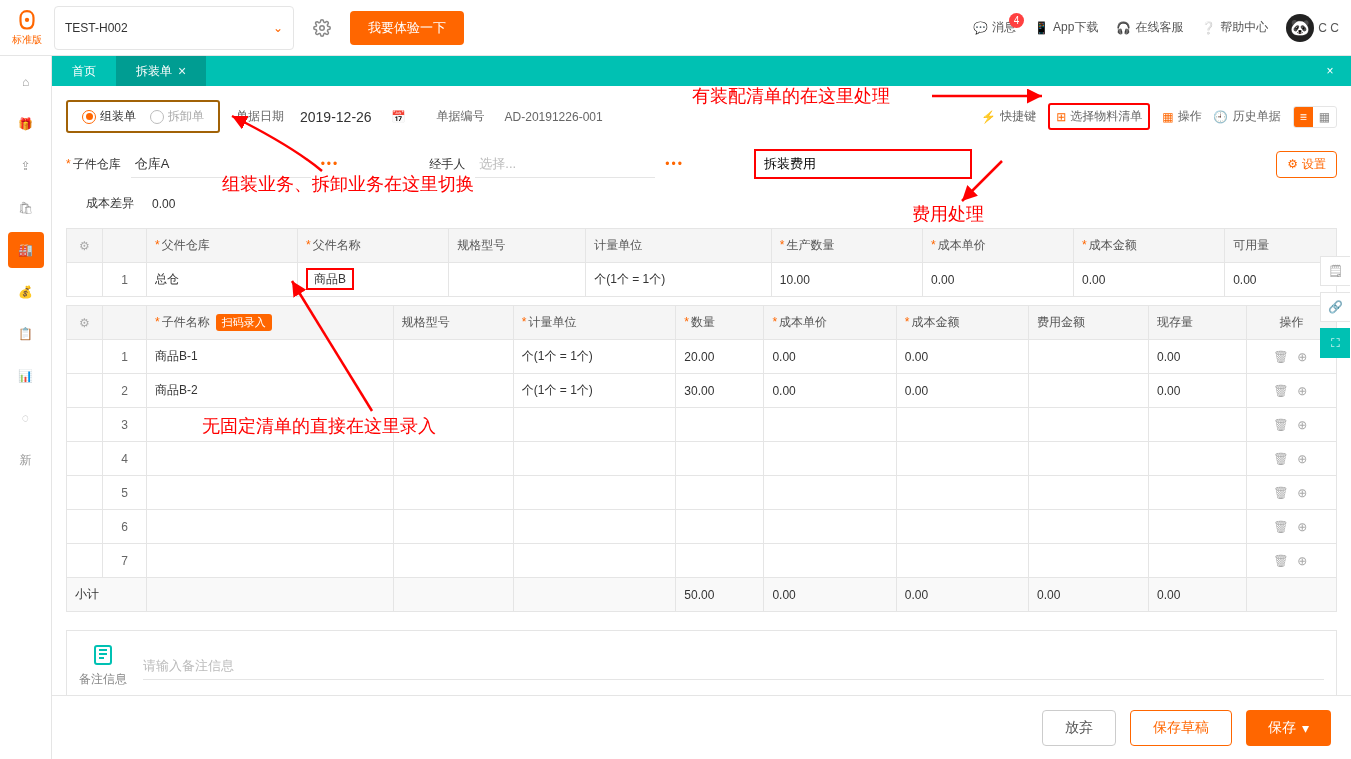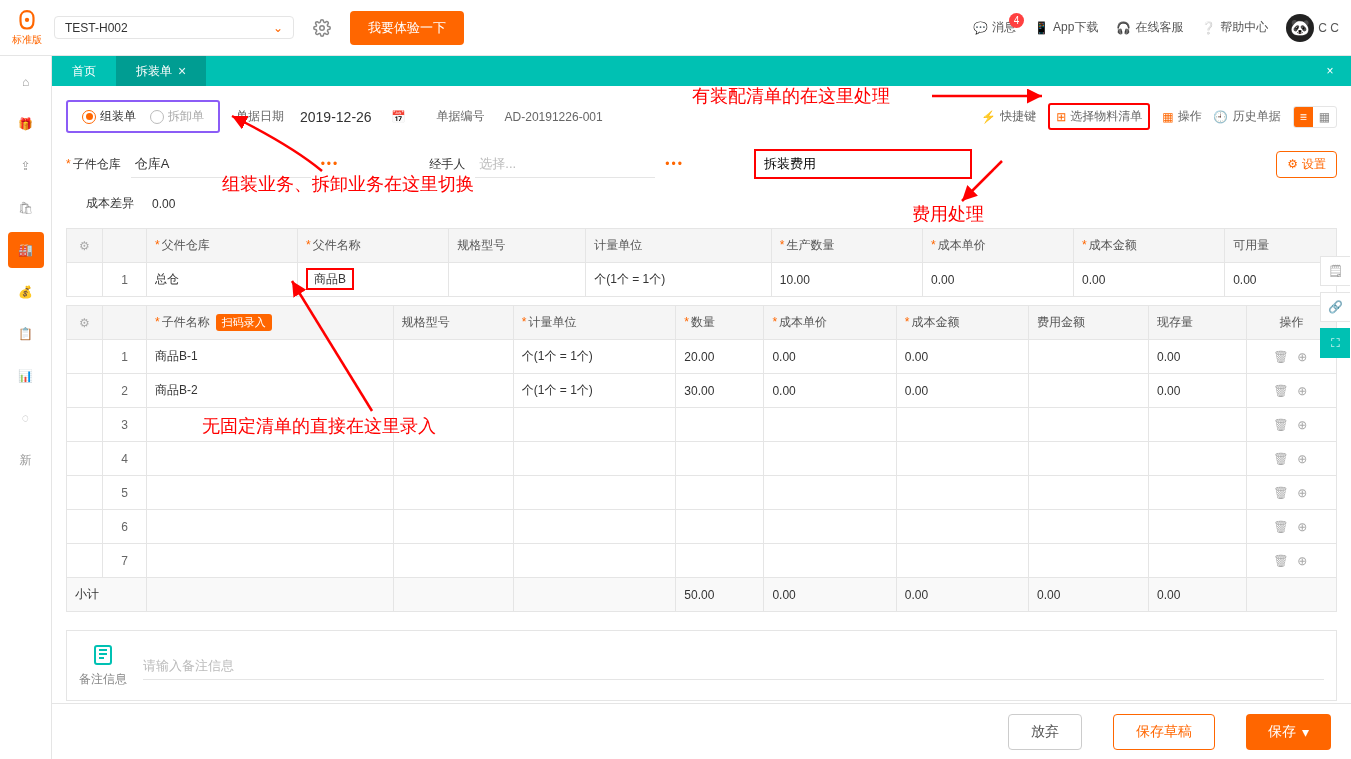--- a/index.html
+++ b/index.html
@@ -12,21 +12,21 @@
     --header-bg: #f5f5f5;
   }
   * { box-sizing: border-box; margin: 0; padding: 0; font-family: "Microsoft YaHei", Arial, sans-serif; }
   body { font-size: 12px; color: var(--text); background: #fff; width: 1351px; height: 759px; overflow: hidden; position: relative; }
 
   
   .top-hdr { height: 56px; display: flex; align-items: center; padding: 0 12px; border-bottom: 1px solid var(--border); }
   .logo-wrap { display: flex; flex-direction: column; align-items: center; margin-right: 12px; }
   .logo-wrap svg { width: 26px; height: 26px; }
   .logo-txt { font-size: 10px; color: var(--orange); margin-top: -2px; }
-  .comp-sel { width: 240px; height: 23px; border: 1px solid var(--border); border-radius: 4px; display: flex; align-items: center; padding: 0 10px; justify-content: space-between; color: #333; }
+  .comp-sel { width: 240px; height: 44px; border: 1px solid var(--border); border-radius: 4px; display: flex; align-items: center; padding: 0 10px; justify-content: space-between; color: #333; }
   .comp-sel .chev { color: var(--orange); }
   .gear-btn { width: 32px; height: 32px; display: flex; align-items: center; justify-content: center; margin: 0 12px; color: #888; cursor: pointer; }
   .cta-btn { background: var(--orange); color: #fff; border: none; border-radius: 4px; height: 34px; padding: 0 18px; font-size: 13px; cursor: pointer; }
   .top-right { margin-left: auto; display: flex; align-items: center; gap: 18px; color: #555; }
   .tr-item { display: flex; align-items: center; gap: 4px; cursor: pointer; position: relative; }
   .badge { position: absolute; top: -6px; right: -8px; background: #ff4040; color: #fff; border-radius: 50%; width: 15px; height: 15px; font-size: 10px; display: flex; align-items: center; justify-content: center; }
   .avatar { width: 28px; height: 28px; border-radius: 50%; background: #222; display: flex; align-items: center; justify-content: center; font-size: 16px; }
 
   
   .layout { display: flex; height: calc(100% - 56px); }
@@ -40,21 +40,21 @@
   .tabs { height: 30px; background: var(--teal); display:flex; align-items:center; color:#fff; }
   .tab { padding: 0 20px; height: 100%; display: flex; align-items:center; gap:6px; cursor:pointer; }
   .tab.active { background: #009d92; }
   .tab .close { font-size:14px; opacity:.9; }
   .tabs .closeall { margin-left:auto; width:42px; display:flex; align-items:center; justify-content:center; cursor:pointer; }
 
   
   .content { flex:1; padding: 14px 14px 0 14px; overflow:auto; position: relative; }
 
   .toolbar { display:flex; align-items:center; gap:16px; margin-bottom:16px; }
-  .radio-grp { display:flex; align-items:center; gap:14px; border:2px solid #8b5cf6; padding:6px 14px; border-radius:3px; }
+  .radio-grp { display:flex; align-items:center; gap:14px; border:2px solid #a16207; padding:6px 14px; border-radius:3px; }
   .radio { display:flex; align-items:center; gap:4px; cursor:pointer; }
   .radio .dot { width:14px; height:14px; border-radius:50%; border:1px solid var(--orange); display:flex; align-items:center; justify-content:center; }
   .radio.checked .dot::after { content:""; width:7px; height:7px; border-radius:50%; background:var(--orange); }
   .radio.unchecked .dot { border-color:#bbb; }
   .radio.unchecked { color:#aaa; }
   .lbl { color:#666; }
   .date-val { font-size:14px; }
   .cal-ico { color: var(--orange); margin-left:4px; }
   .doc-no { color:#666; margin-left:4px; }
   .tb-right { margin-left:auto; display:flex; align-items:center; gap:12px; }
@@ -91,21 +91,21 @@
   .tbl-gap { height:8px; }
 
   
   .remark-box { margin-top:18px; border:1px solid var(--border); display:flex; align-items:center; padding:12px; gap:16px;}
   .remark-ico { display:flex; flex-direction:column; align-items:center; color:#888; font-size:12px; gap:4px;}
   .remark-ico svg { width:24px; height:24px; color: var(--teal);}
   .remark-input { flex:1; border:none; border-bottom:1px solid var(--border); height:28px; background:transparent; font-size:13px; color:#333; }
   .remark-input::placeholder { color:#bbb; }
 
   
-  .footer { height:56px; border-top:1px solid var(--border); display:flex; align-items:center; justify-content:flex-end; gap:31px; padding:0 20px; background:#fff;}
+  .footer { height:64px; border-top:1px solid var(--border); display:flex; align-items:center; justify-content:flex-end; gap:14px; padding:0 20px; background:#fff;}
   .btn { height:36px; padding:0 22px; border-radius:4px; font-size:14px; cursor:pointer; display:flex; align-items:center; gap:6px;}
   .btn-ghost { border:1px solid #ccc; background:#fff; color:#555;}
   .btn-outline { border:1px solid var(--orange); background:#fff; color:var(--orange);}
   .btn-primary { border:none; background:var(--orange); color:#fff;}
 
   
   .right-rail { position:absolute; right:0; top:56px; width:32px; display:flex; flex-direction:column; gap:6px; padding-top:200px; align-items:center; }
   .rail-btn { width:30px; height:30px; display:flex; align-items:center; justify-content:center; color:#888; cursor:pointer; background:#fff; border:1px solid var(--border); border-right:none;}
   .rail-btn.active { background: var(--teal); color:#fff; border-color: var(--teal);}
 

